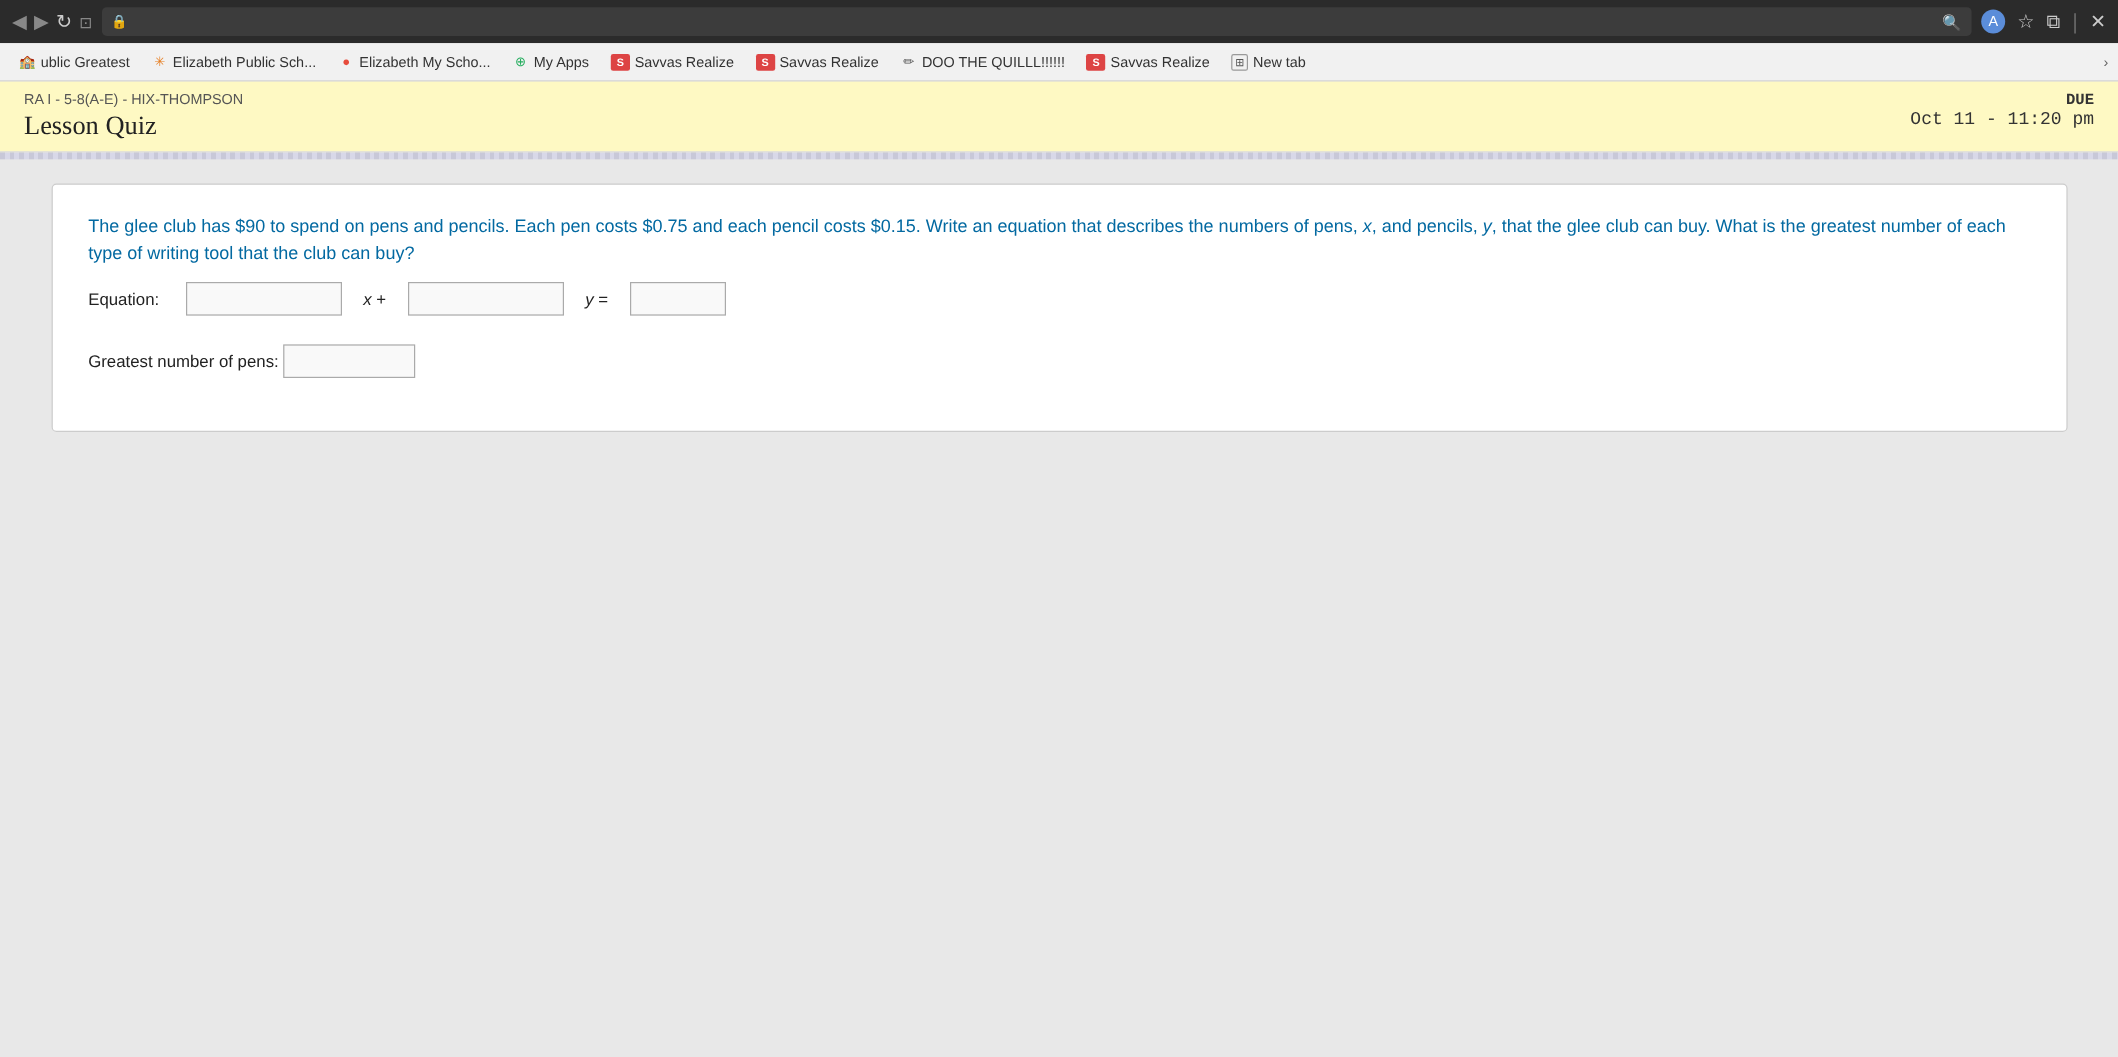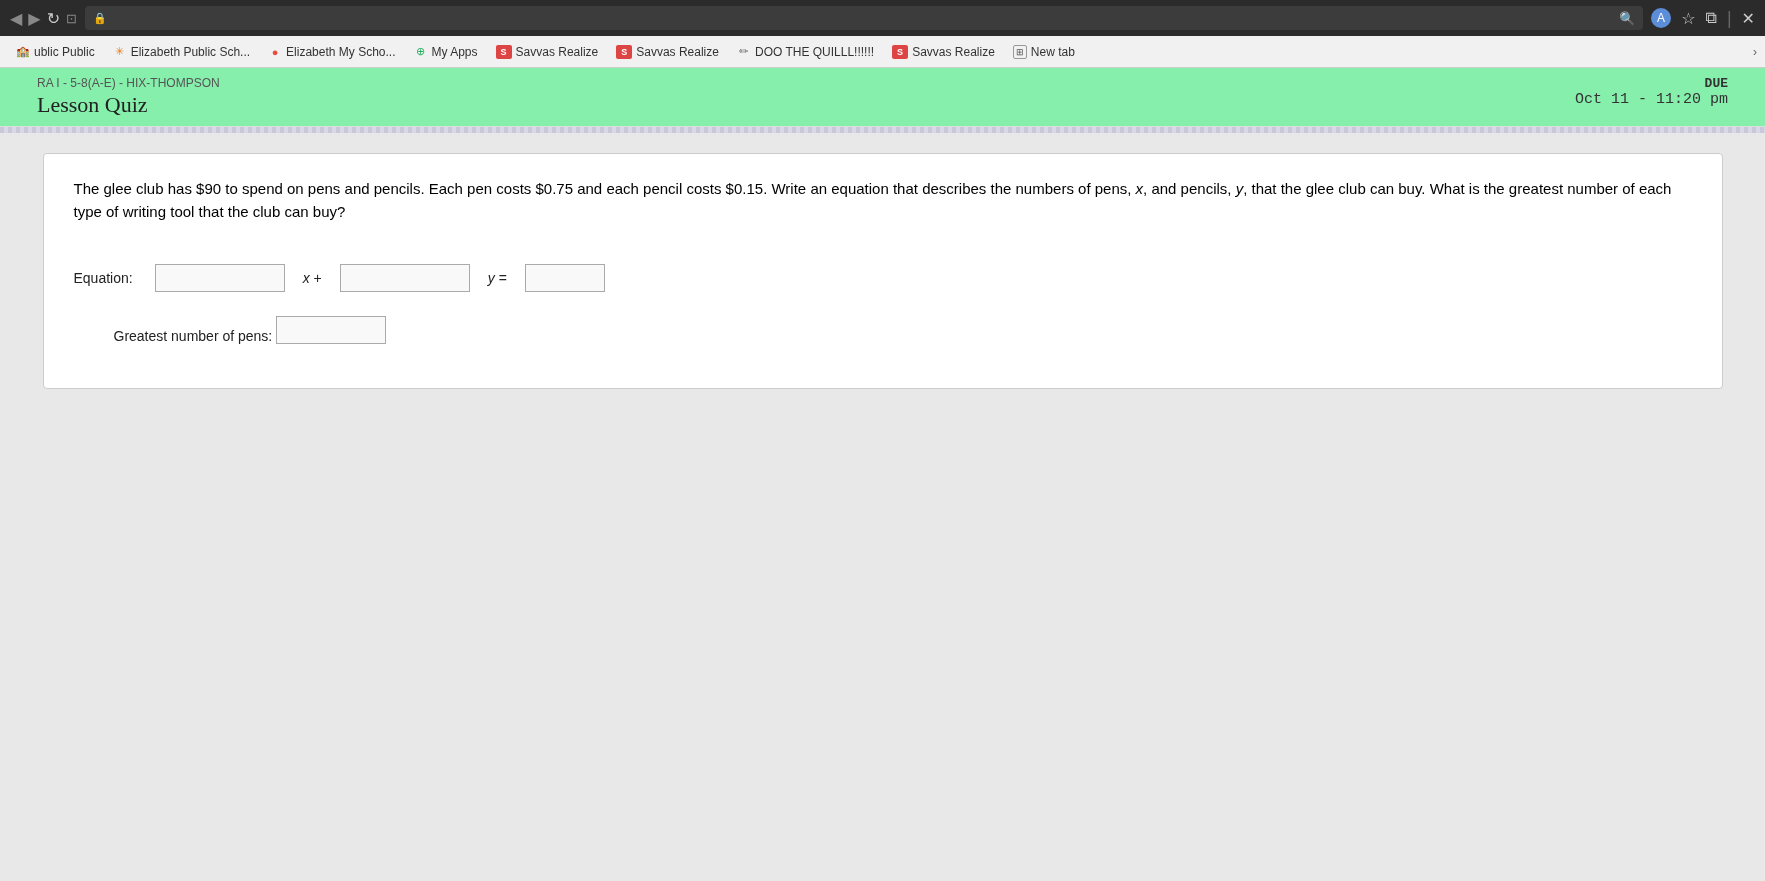--- a/index.html
+++ b/index.html
@@ -92,22 +92,22 @@
       font-size: 9px;
     }
     .bookmark-chevron {
       margin-left: auto;
       color: #666;
       font-size: 12px;
     }
 
     
     .page-header {
-      background: #86efac;
-      padding: 8px 37px;
+      background: #fef9c3;
+      padding: 8px 20px;
       border-bottom: 1px solid #ddd;
       display: flex;
       justify-content: space-between;
       align-items: flex-start;
     }
     .page-header-left {}
     .breadcrumb {
       font-size: 12px;
       color: #555;
       margin-bottom: 2px;
@@ -156,23 +156,23 @@
       background: white;
       border: 1px solid #ccc;
       border-radius: 4px;
       padding: 24px 30px;
       max-width: 1680px;
       margin: 0 auto;
     }
 
     .question-text {
       font-size: 15px;
-      color: #000000;
+      color: #0369a1;
       line-height: 1.5;
-      margin-bottom: 41px;
+      margin-bottom: 12px;
     }
 
     .equation-row {
       display: flex;
       align-items: center;
       gap: 18px;
       margin-bottom: 24px;
       font-size: 14px;
       color: #222;
     }
@@ -196,25 +196,24 @@
       width: 80px;
     }
 
     .eq-text {
       font-size: 14px;
       color: #222;
     }
 
     .answer-row {
       display: flex;
-      align-items: flex-end;
+      align-items: center;
       margin-bottom: 20px;
       font-size: 14px;
       color: #222;
-      margin-left: 40px;
     }
 
     .answer-input {
       width: 110px;
       height: 28px;
       border: 1px solid #aaa;
       background: #f9f9f9;
       font-size: 14px;
       padding: 2px 6px;
     }
@@ -243,21 +242,21 @@
     <span style="font-size:16px;color:#ccc;">☆</span>
     <span style="font-size:16px;color:#ccc;">⧉</span>
     <span style="color:#666;font-size:18px;">|</span>
     <span style="font-size:16px;color:#ccc;">✕</span>
   </div>
 </div>
 
 <div class="bookmarks-bar">
   <a class="bookmark-item">
     <span class="bookmark-icon">🏫</span>
-    <span>ublic Public</span>
+    <span>ublic Greatest</span>
   </a>
   <a class="bookmark-item">
     <span class="bookmark-icon orange">✳</span>
     <span>Elizabeth Public Sch...</span>
   </a>
   <a class="bookmark-item">
     <span class="bookmark-icon red">●</span>
     <span>Elizabeth  My Scho...</span>
   </a>
   <a class="bookmark-item">

